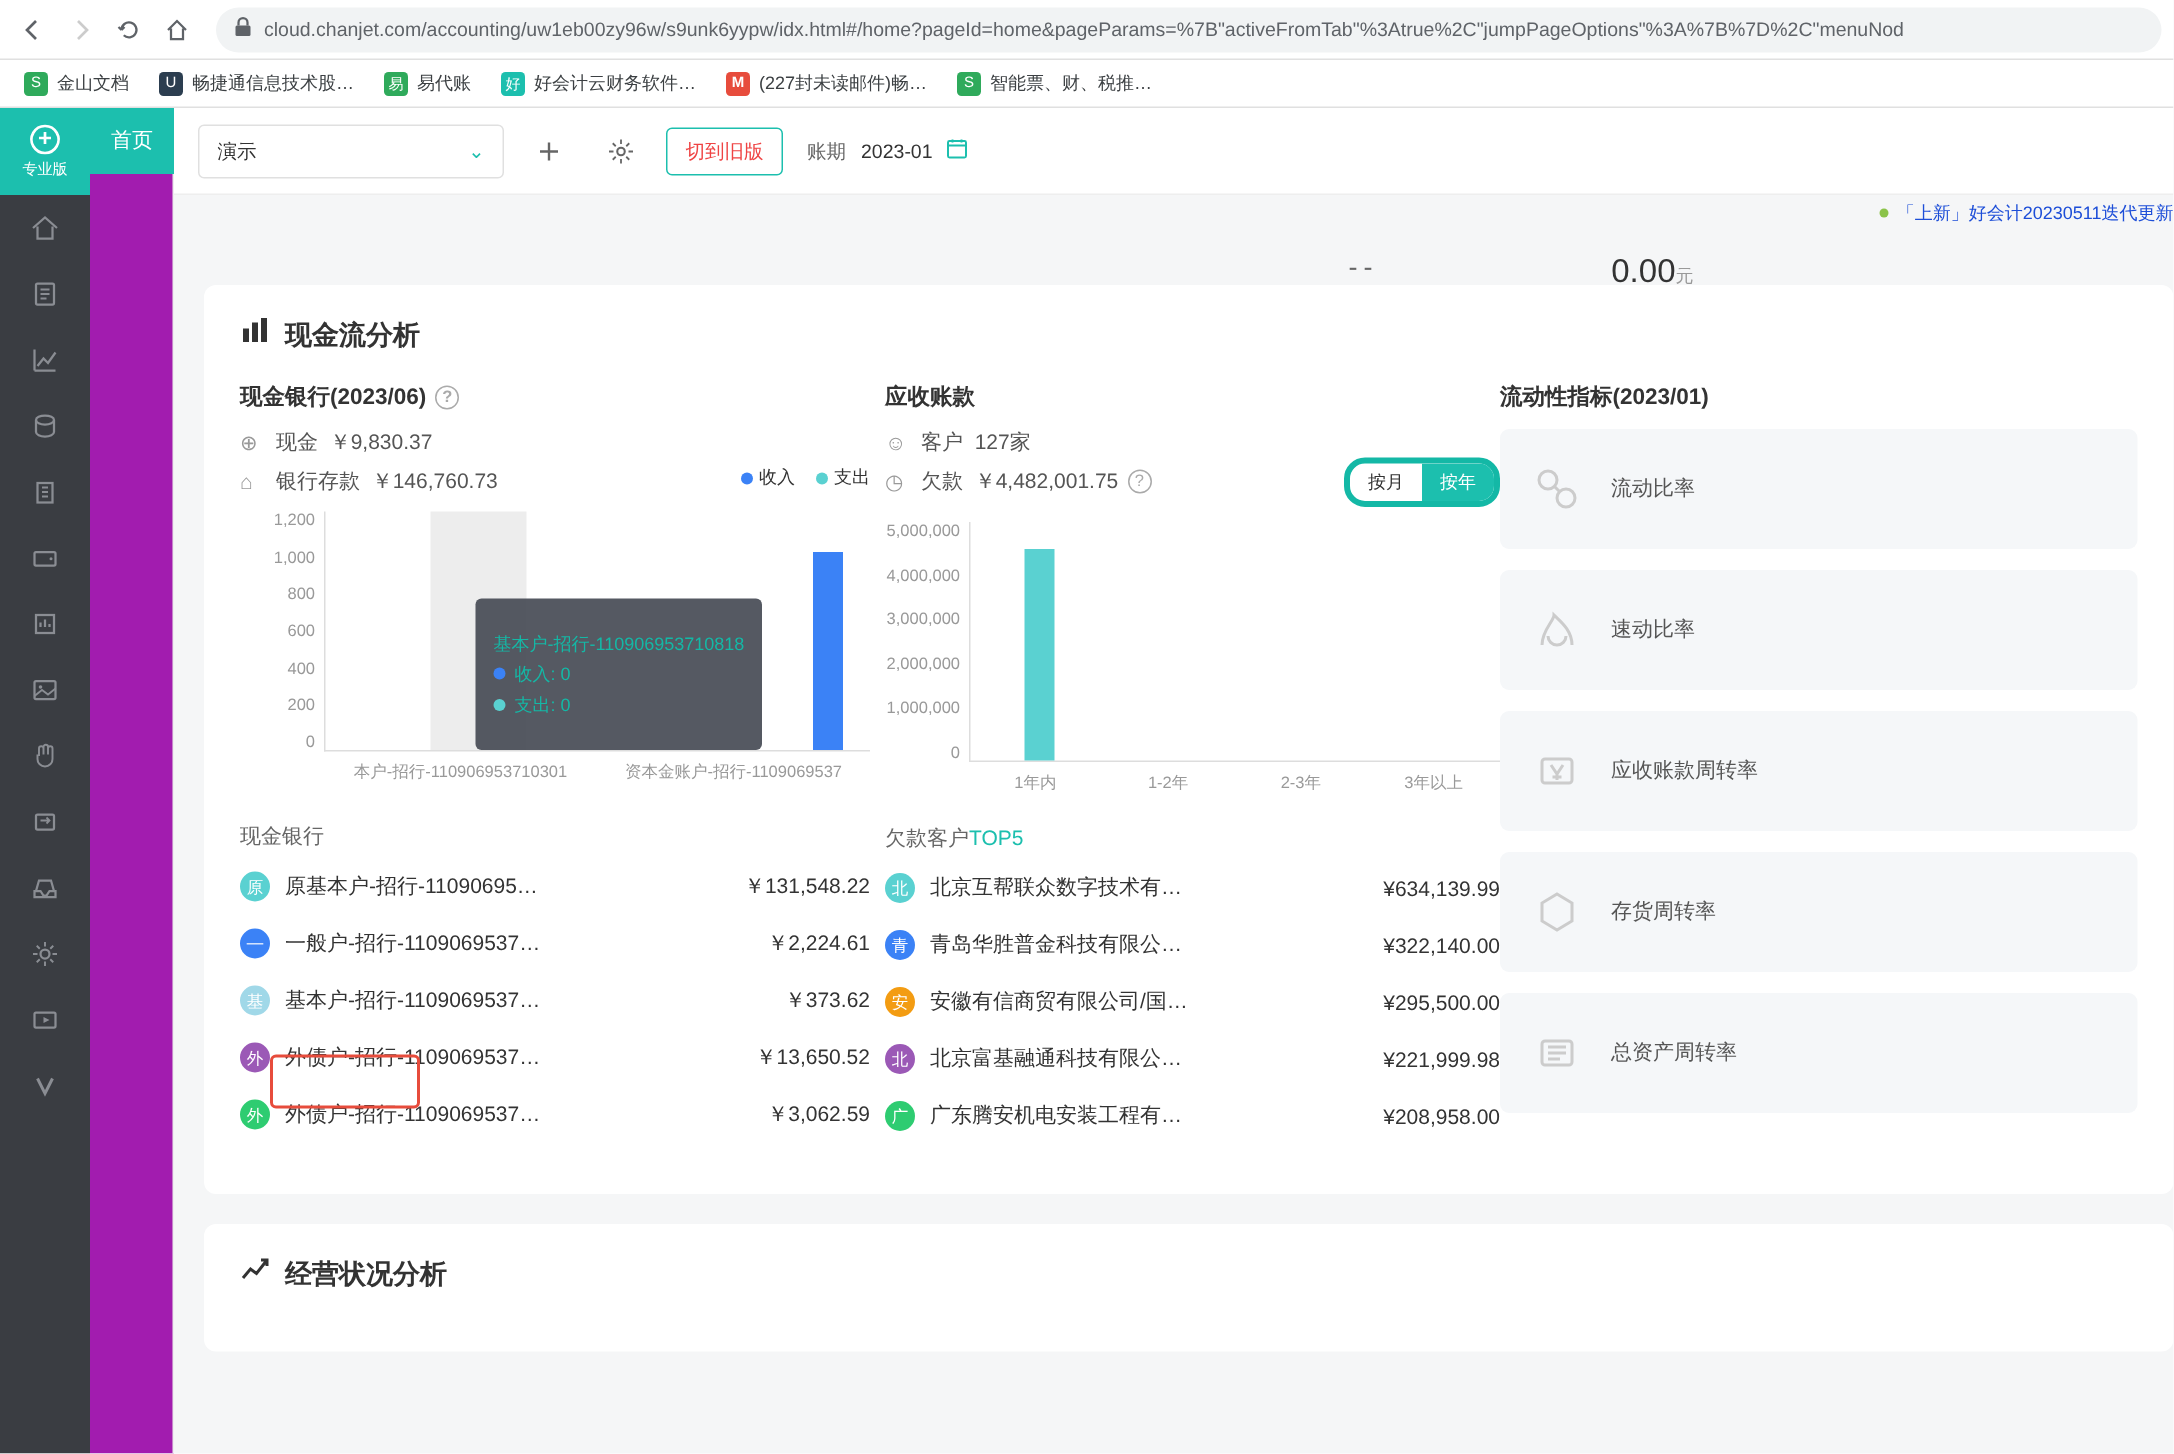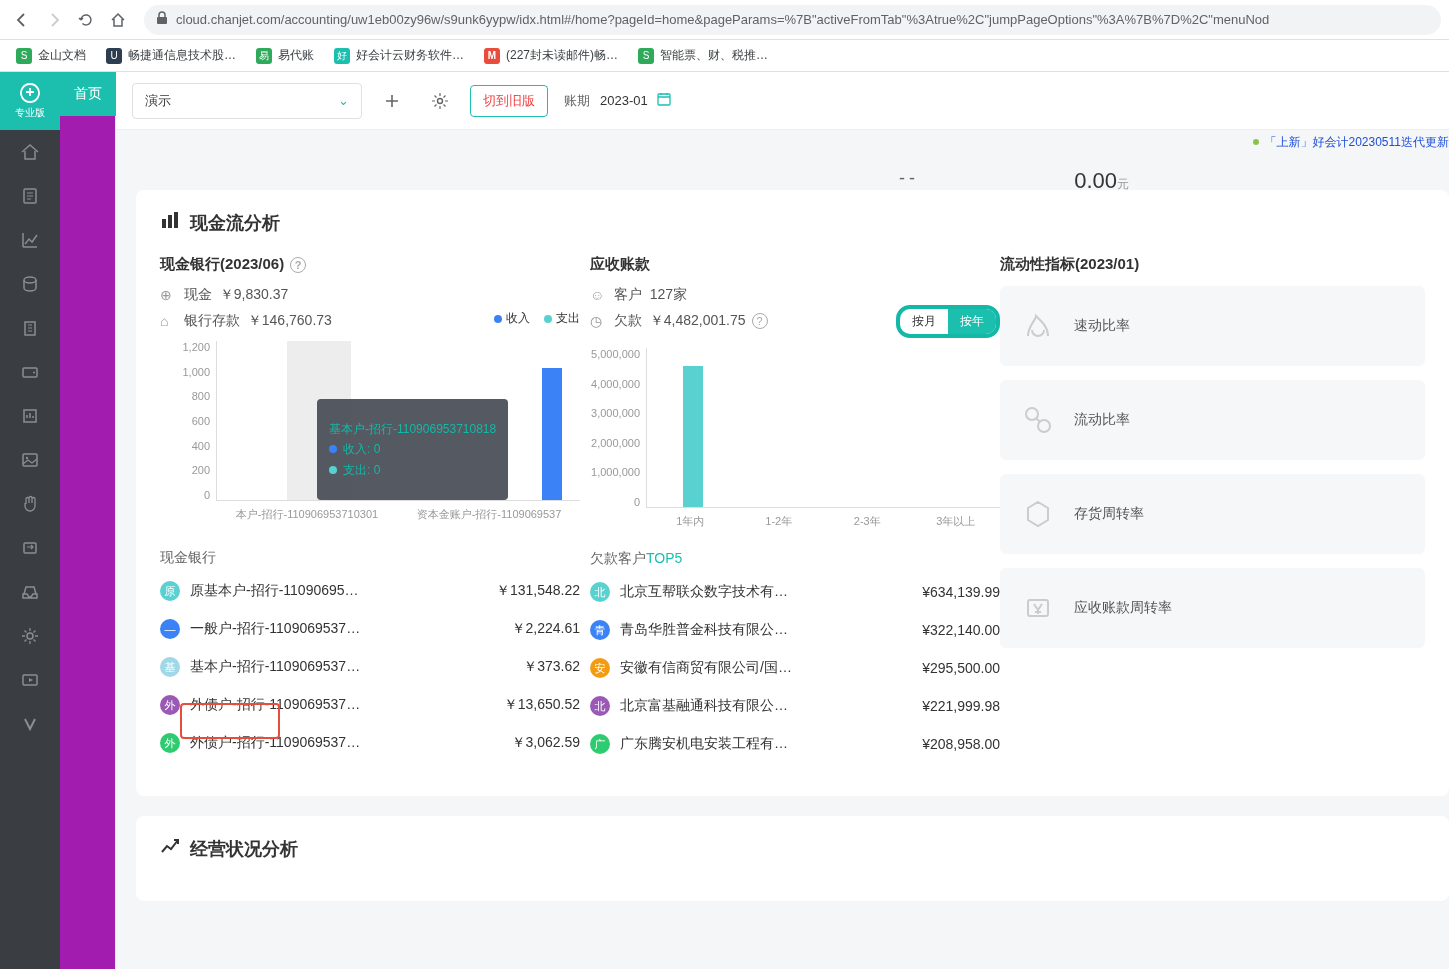--- a/index.html
+++ b/index.html
@@ -23,21 +23,21 @@
     .logo-box { width: 60px; height: 58px; background: #1cbfae; display: flex; flex-direction: column; align-items: center; justify-content: center; color: #fff; font-size: 10px; }
     .logo-box svg { margin-bottom: 2px; }
     .rail-icon { width: 60px; height: 44px; display: flex; align-items: center; justify-content: center; color: #8a8d93; }
     
     .sub-sidebar { width: 56px; background: #a21caf; border-right: 1px solid #eee; }
     .tab-shouye { width: 56px; height: 44px; background: #1cbfae; color: #fff; display: flex; align-items: center; justify-content: center; font-size: 14px; }
     
     .main-area { flex: 1; display: flex; flex-direction: column; overflow: hidden; }
     
     .top-bar { height: 58px; background: #fff; border-bottom: 1px solid #eee; display: flex; align-items: center; padding: 0 16px; }
-    .org-select { width: 230px; height: 36px; border: 1px solid #e0e0e0; border-radius: 4px; display: flex; align-items: center; justify-content: space-between; padding: 0 12px; color: #333; }
+    .org-select { width: 204px; height: 36px; border: 1px solid #e0e0e0; border-radius: 4px; display: flex; align-items: center; justify-content: space-between; padding: 0 12px; color: #333; }
     .org-select .chev { color: #1cbfae; }
     .top-icon-btn { width: 36px; height: 36px; display: flex; align-items: center; justify-content: center; color: #666; margin-left: 12px; }
     .old-ver-btn { border: 1px solid #1cbfae; color: #ef4444; padding: 6px 12px; border-radius: 4px; margin-left: 12px; font-size: 13px; }
     .period-label { margin-left: 16px; color: #666; }
     .period-val { margin-left: 10px; color: #333; }
     .cal-icon { margin-left: 8px; color: #1cbfae; }
     
     .content { flex: 1; overflow: auto; padding: 0 0 0 20px; }
     .top-cut { height: 24px; display: flex; align-items: center; }
     .top-cut-right { margin-left: auto; margin-right: 0; font-size: 12px; color: #1d4ed8; display: flex; align-items: center;}
@@ -456,52 +456,61 @@
           </div>
 
           <div class="col3">
             <div class="sub-title">
               <span>流动性指标(2023/01)</span>
             </div>
             <div id="indicators-list">
                 <div class="indicator-card">
                   <span class="ind-icon">
                     <svg width="32" height="32" viewBox="0 0 32 32">
-                      <path d="M6 26 C6 16 14 10 14 6 C18 10 26 16 26 26 M10 20 a6 6 0 0 0 12 0" stroke="#ccc" stroke-width="2" fill="none"></path>
-                    </svg>
-                  </span>
-                  <span>速动比率</span>
-                </div>
-                <div class="indicator-card">
-                  <span class="ind-icon">
-                    <svg width="32" height="32" viewBox="0 0 32 32">
                       <circle cx="10" cy="10" r="6" stroke="#ccc" stroke-width="2" fill="none"></circle>
                       <circle cx="22" cy="22" r="6" stroke="#ccc" stroke-width="2" fill="none"></circle>
                       <path d="M14 14 L18 18" stroke="#ccc" stroke-width="2"></path>
                     </svg>
                   </span>
                   <span>流动比率</span>
                 </div>
                 <div class="indicator-card">
                   <span class="ind-icon">
                     <svg width="32" height="32" viewBox="0 0 32 32">
-                      <path d="M16 4 L26 10 V22 L16 28 L6 22 V10 Z" stroke="#ccc" stroke-width="2" fill="none"></path>
+                      <path d="M6 26 C6 16 14 10 14 6 C18 10 26 16 26 26 M10 20 a6 6 0 0 0 12 0" stroke="#ccc" stroke-width="2" fill="none"></path>
                     </svg>
                   </span>
-                  <span>存货周转率</span>
+                  <span>速动比率</span>
                 </div>
                 <div class="indicator-card">
                   <span class="ind-icon">
                     <svg width="32" height="32" viewBox="0 0 32 32">
                       <rect x="6" y="8" width="20" height="16" rx="2" stroke="#ccc" stroke-width="2" fill="none"></rect>
                       <path d="M12 12 L16 18 L20 12 M16 18 V22 M13 20 H19" stroke="#ccc" stroke-width="2" fill="none"></path>
                     </svg>
                   </span>
                   <span>应收账款周转率</span>
                 </div>
+                <div class="indicator-card">
+                  <span class="ind-icon">
+                    <svg width="32" height="32" viewBox="0 0 32 32">
+                      <path d="M16 4 L26 10 V22 L16 28 L6 22 V10 Z" stroke="#ccc" stroke-width="2" fill="none"></path>
+                    </svg>
+                  </span>
+                  <span>存货周转率</span>
+                </div>
+                <div class="indicator-card">
+                  <span class="ind-icon">
+                    <svg width="32" height="32" viewBox="0 0 32 32">
+                      <rect x="6" y="8" width="20" height="16" rx="2" stroke="#ccc" stroke-width="2" fill="none"></rect>
+                      <path d="M10 12 H22 M10 16 H22 M10 20 H18" stroke="#ccc" stroke-width="2"></path>
+                    </svg>
+                  </span>
+                  <span>总资产周转率</span>
+                </div>
               </div>
           </div>
         </div>
       </div>
 
       <div class="panel2">
         <div class="panel-title">
           <span class="ticon"><svg width="20" height="20" viewBox="0 0 20 20">
                 <path d="M2 16 L7 10 L11 13 L18 4 M14 4 H18 V8" stroke="#333" stroke-width="2" fill="none"></path>
               </svg></span>

